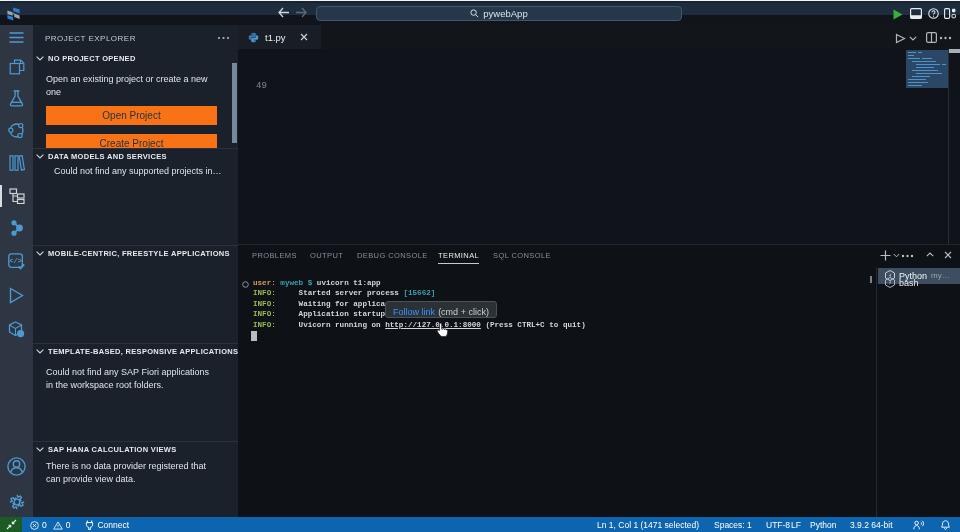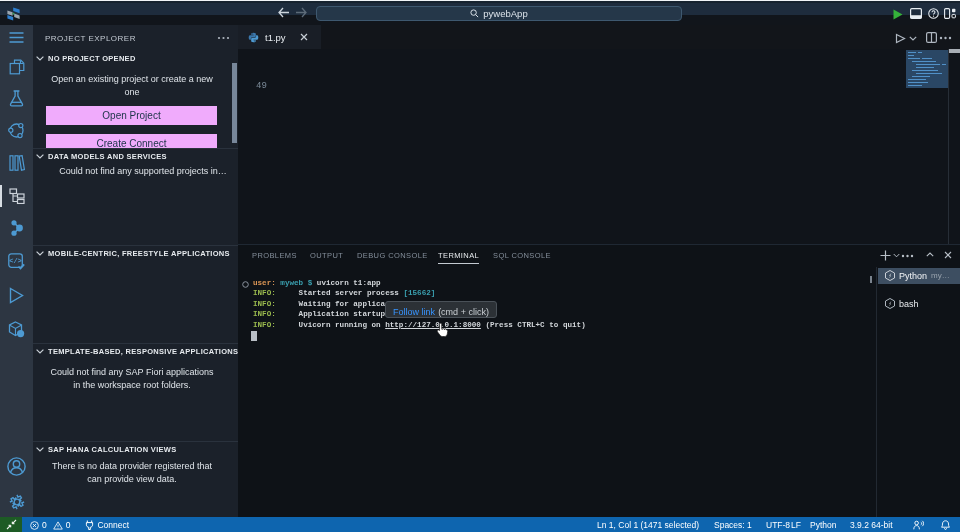--- a/index.html
+++ b/index.html
@@ -6,25 +6,25 @@
   html,body { width:960px; height:532px; overflow:hidden; background:#11151b; }
   body { font-family:"Liberation Sans", sans-serif; position:relative; }
   .abs { position:absolute; }
   
   #titlebar { left:0; top:0; width:960px; height:15px; background:#1e2c3d; }
   #searchbox { left:316px; top:5.5px; width:366px; height:15.5px; background:#253749; border:1px solid #3e586f; border-radius:4px; color:#dbe2e9; font-size:9.5px; display:flex; align-items:center; justify-content:center; gap:4px; }
   
   #actbar { left:0; top:25px; width:33px; height:492px; background:#2d3642; }
   .aicon { position:absolute; left:0; width:33px; display:flex; justify-content:center; }
   
-  #sidebar { left:33px; top:25px; width:205px; height:492px; background:#1b212a;text-align:center; }
+  #sidebar { left:33px; top:25px; width:205px; height:492px; background:#1b212a; }
   .sechead { position:absolute; left:0; width:205px; height:15px; white-space:nowrap; overflow:hidden; background:#1b212a; color:#e6eaee; font-weight:bold; font-size:7.5px; letter-spacing:0.3px; display:flex; align-items:center; border-top:1px solid #2a323d; }
   .sechead .chev { margin-left:3px; margin-right:4px; }
   .sbody { position:absolute; color:#dfe4e9; font-size:9px; line-height:12.5px; }
-  .sbtn { position:absolute; left:13px; width:171px; height:19px; background:#f0abfc; color:#1b3347; font-size:10px; display:flex; align-items:center; justify-content:center; }
+  .sbtn { position:absolute; left:13px; width:171px; height:19px; background:#f97316; color:#1b3347; font-size:10px; display:flex; align-items:center; justify-content:center; }
   
   #tabbar { left:238px; top:25px; width:722px; height:24px; background:#12151a; }
   #tab1 { left:238px; top:25px; width:83px; height:24px; background:#191e26; display:flex; align-items:center; }
   #editor { left:238px; top:49px; width:722px; height:195px; background:#10141a; }
   
   #panel { left:238px; top:244px; width:722px; height:273px; background:#0e1217; border-top:1px solid #1f2833; }
   .ptab { position:absolute; top:6px; font-size:7.5px; letter-spacing:0.4px; color:#848e9a; }
   .term { font-family:"Liberation Mono", monospace; font-size:7.6px; font-weight:bold; white-space:pre; }
   
   #statusbar { left:0; top:517px; width:960px; height:15px; background:#0e65af; color:#fff; font-size:8.5px; }
@@ -160,21 +160,21 @@
   <svg class="abs" style="left:184px;top:11px" width="13" height="4" viewBox="0 0 13 4">
       <circle cx="2" cy="2" r="1.1" fill="#aeb6bf"></circle>
       <circle cx="6.5" cy="2" r="1.1" fill="#aeb6bf"></circle>
       <circle cx="11" cy="2" r="1.1" fill="#aeb6bf"></circle>
     </svg>
   <div class="sechead" style="border-top:none; top:26px;"><span class="chev"><svg width="8" height="5" viewBox="0 0 8 5">
           <path d="M0.6 0.6 L4 4 L7.4 0.6" stroke="#c8cfd6" stroke-width="1.2" fill="none"></path>
         </svg></span>NO PROJECT OPENED</div>
   <div class="sbody" style="left:13px;top:48px;width:172px;">Open an existing project or create a new one</div>
   <div class="sbtn" style="top:81px;">Open Project</div>
-  <div class="sbtn" style="top:109px;">Create Connect</div>
+  <div class="sbtn" style="top:109px;">Create Project</div>
   <div class="sechead" style="top:123px;"><span class="chev"><svg width="8" height="5" viewBox="0 0 8 5">
           <path d="M0.6 0.6 L4 4 L7.4 0.6" stroke="#c8cfd6" stroke-width="1.2" fill="none"></path>
         </svg></span>DATA MODELS AND SERVICES</div>
   <div class="sbody" style="left:21px;top:140px;width:178px;white-space:nowrap;overflow:hidden;">Could not find any supported projects in…</div>
   <div class="sechead" style="top:220px;"><span class="chev"><svg width="8" height="5" viewBox="0 0 8 5">
           <path d="M0.6 0.6 L4 4 L7.4 0.6" stroke="#c8cfd6" stroke-width="1.2" fill="none"></path>
         </svg></span>MOBILE-CENTRIC, FREESTYLE APPLICATIONS</div>
   <div class="sechead" style="top:318px;"><span class="chev"><svg width="8" height="5" viewBox="0 0 8 5">
           <path d="M0.6 0.6 L4 4 L7.4 0.6" stroke="#c8cfd6" stroke-width="1.2" fill="none"></path>
         </svg></span>TEMPLATE-BASED, RESPONSIVE APPLICATIONS</div>
@@ -273,21 +273,21 @@
       <path d="M4.6 1.2 c0.7 0 1.1 0.5 1.1 1.2 v4.8 l0.9 0.1 v-0.5 c0-0.6 1.4-0.6 1.4 0 v0.6 l0.7 0.1 v-0.4 c0-0.6 1.3-0.55 1.3 0.05 v0.55 l0.6 0.1 c0.8 0.15 1.2 0.7 1.1 1.5 l-0.4 2.6 c-0.25 1.6-1.3 2.6-2.9 2.6 h-2.1 c-0.9 0-1.6-0.35-2.1-1.05 L1.6 10 c-0.5-0.7-0.3-1.5 0.3-1.9 0.55-0.35 1.25-0.2 1.65 0.4 V2.4 c0-0.7 0.4-1.2 1.05-1.2 z" fill="#fff" stroke="#1a1a1a" stroke-width="0.7"></path>
     </svg>
   <div class="abs" style="left:640px;top:23px;width:82px;height:15.5px;background:#3d4e61;display:flex;align-items:center;">
       <svg style="margin-left:7px" width="10" height="11" viewBox="0 0 10 11">
         <path d="M5 0.5 L9.5 3 V8 L5 10.5 L0.5 8 V3 Z" fill="none" stroke="#c9cfd6" stroke-width="1"></path>
         <path d="M6.6 2.8 L4.2 5.6 L5.3 6.0 L3.6 8.4 L6.1 5.8 L5.0 5.4 Z" fill="#f2f5f7"></path>
       </svg>
       <span style="margin-left:4px;color:#f2f4f6;font-size:9px;">Python</span>
       <span style="margin-left:4px;color:#9aa4ae;font-size:8px;">my…</span>
     </div>
-  <div class="abs" style="left:640px;top:51px;width:82px;height:15px;display:flex;align-items:center;">
+  <div class="abs" style="left:640px;top:30px;width:82px;height:15px;display:flex;align-items:center;">
       <svg style="margin-left:7px" width="10" height="11" viewBox="0 0 10 11">
         <path d="M5 0.5 L9.5 3 V8 L5 10.5 L0.5 8 V3 Z" fill="none" stroke="#aeb6bf" stroke-width="1"></path>
         <path d="M6.6 2.8 L4.2 5.6 L5.3 6.0 L3.6 8.4 L6.1 5.8 L5.0 5.4 Z" fill="#e2e6ea"></path>
       </svg>
       <span style="margin-left:4px;color:#e8ebee;font-size:9px;">bash</span>
     </div>
   <div class="abs" style="left:632px;top:31px;width:2px;height:7px;background:#7a838d;"></div>
   <div class="abs" style="left:638px;top:22px;width:1px;height:251px;background:#222932;"></div>
 </div>
 <div class="abs" id="statusbar">

